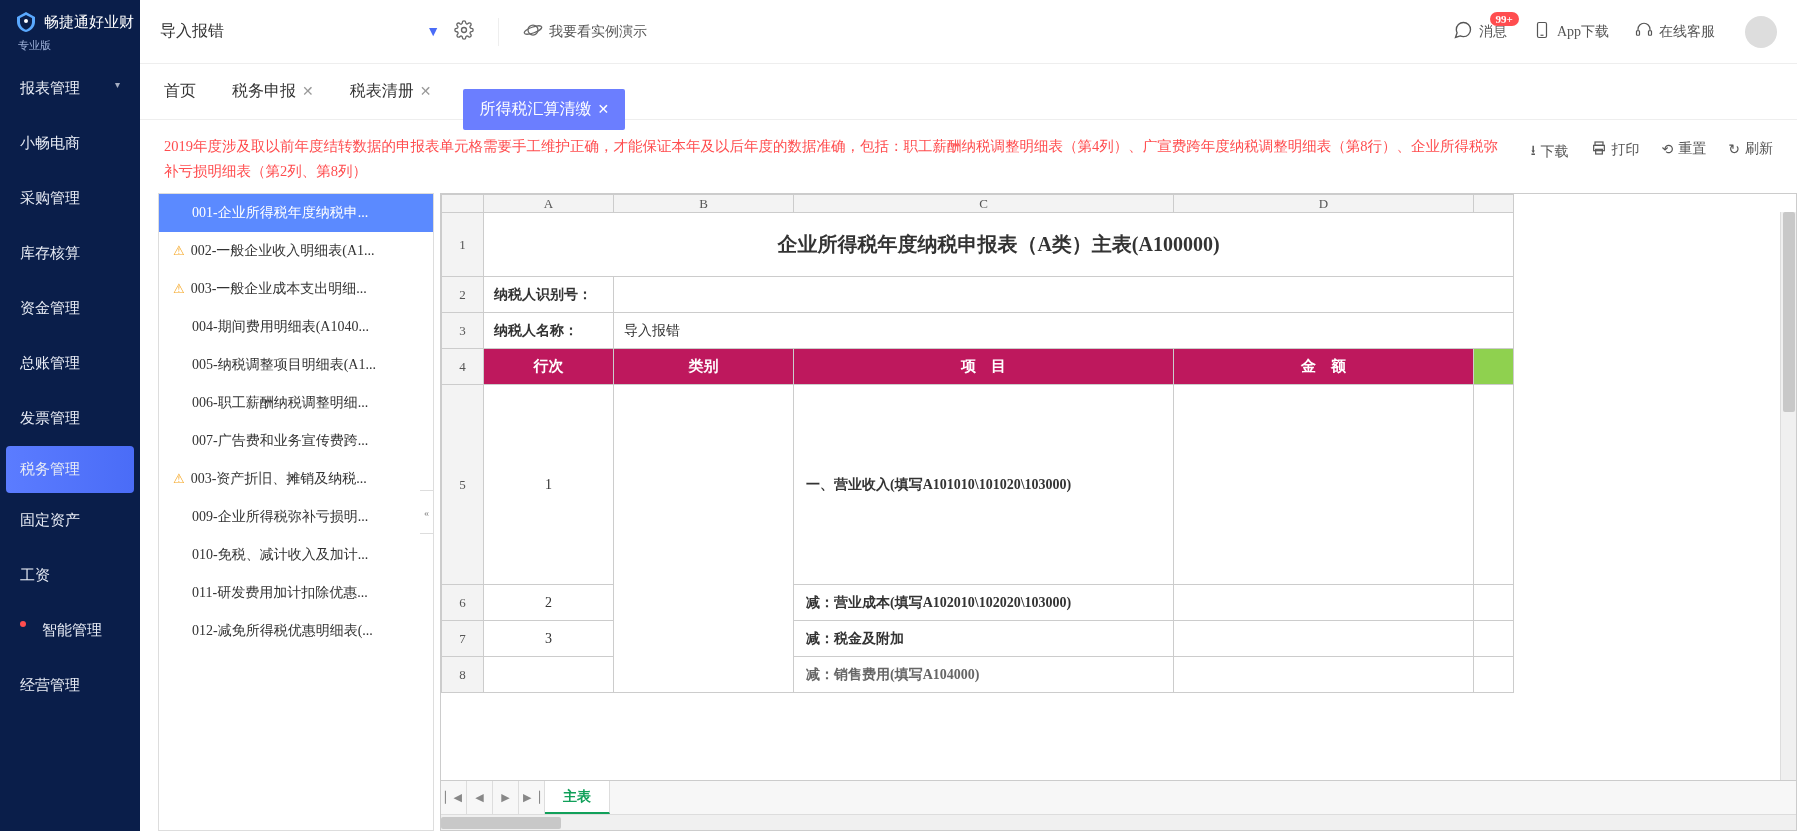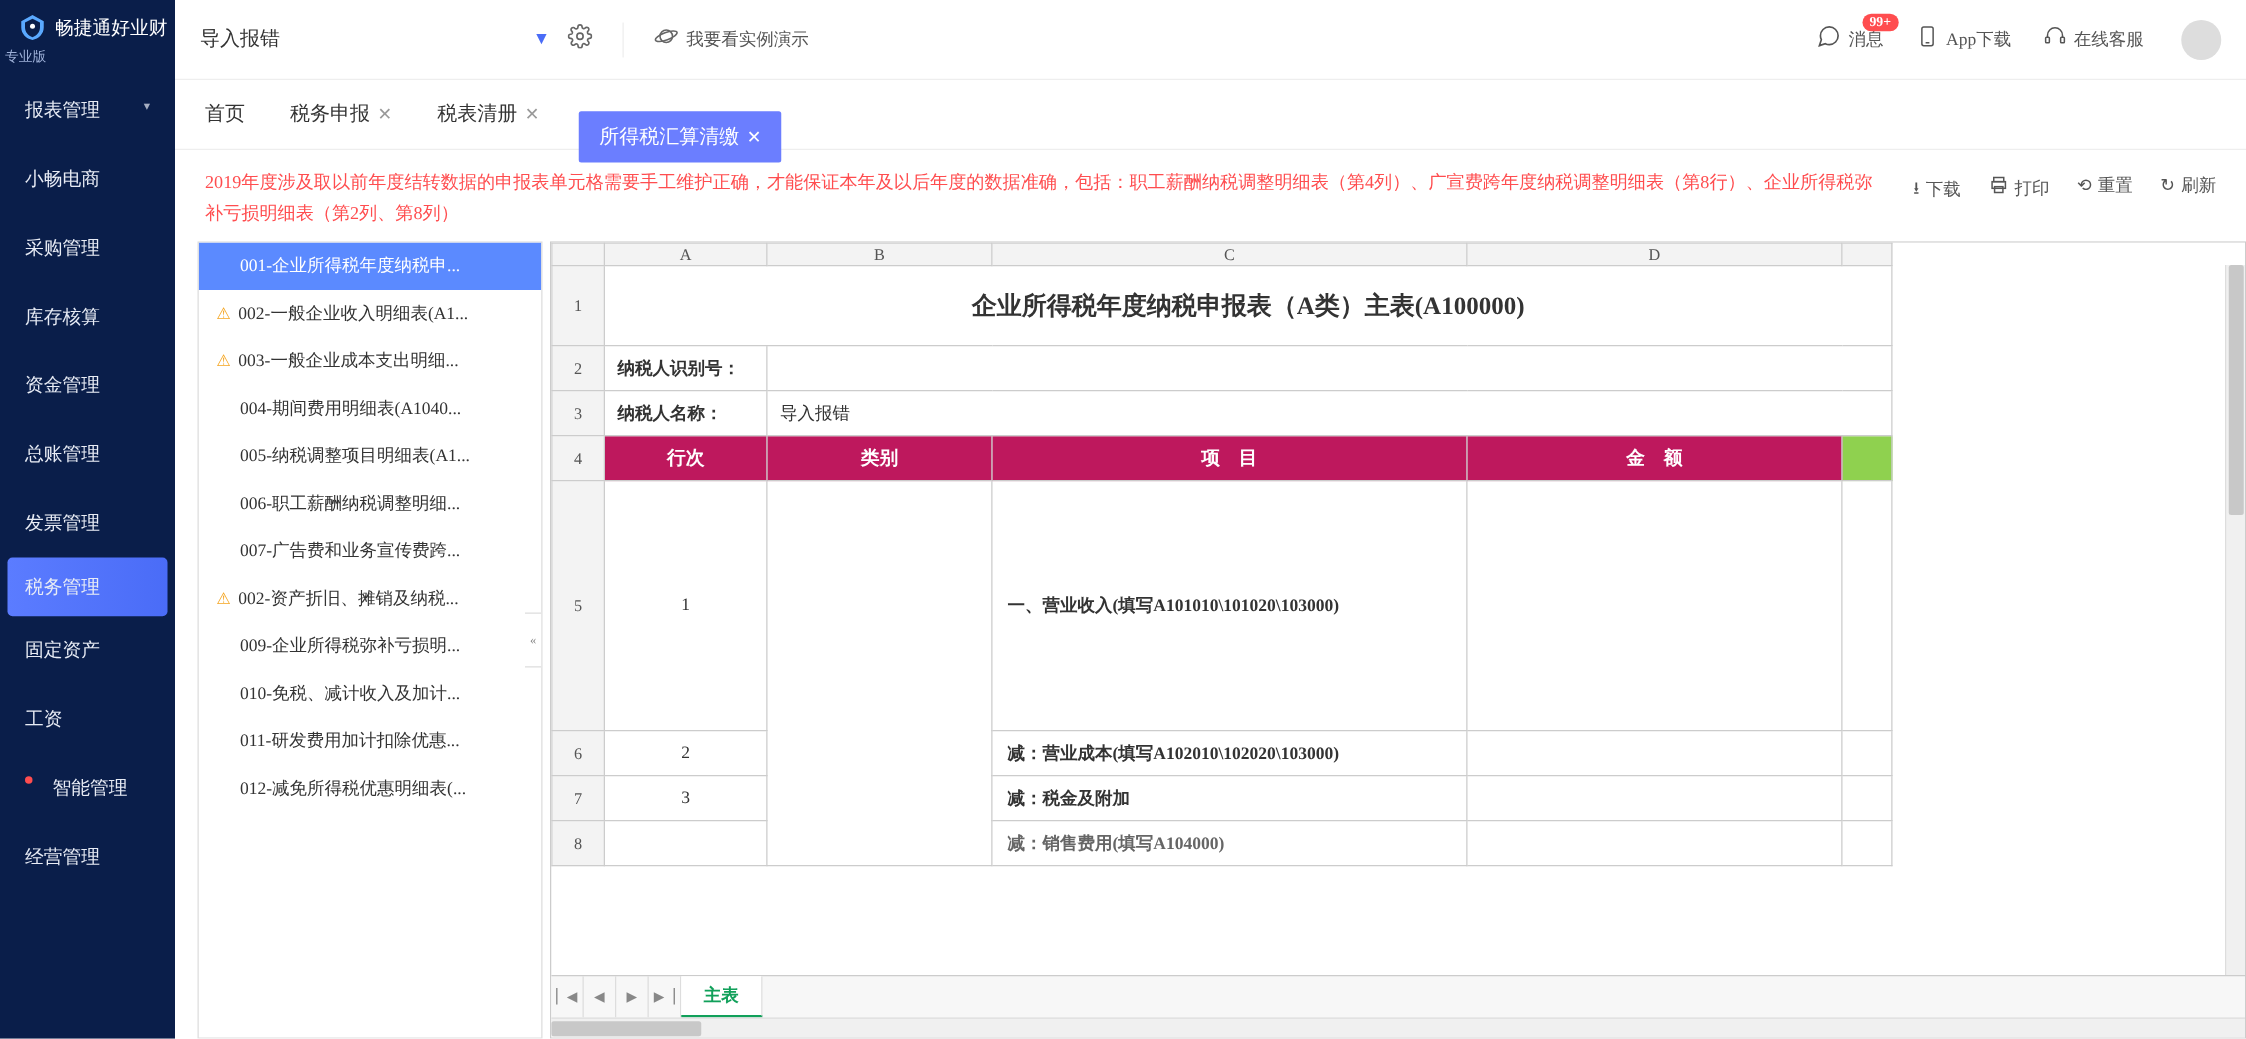--- a/index.html
+++ b/index.html
@@ -4,21 +4,21 @@
 <style>
 * { margin: 0; padding: 0; box-sizing: border-box; }
 body { font-family: "Microsoft YaHei", Arial, sans-serif; font-size: 14px; color: #333; background: #fff; overflow: hidden; }
 .app { display: flex; height: 831px; width: 1797px; }
 
 
 .sidebar { width: 140px; background: #0a1e4a; color: #fff; display: flex; flex-direction: column; }
 .logo-area { padding: 10px 8px 4px 14px; display: flex; align-items: center; gap: 6px; }
 .logo-icon { width: 24px; height: 24px; display:flex; align-items:center; justify-content:center; }
 .logo-text { font-size: 15px; font-weight: 500; white-space: nowrap; }
-.edition { font-size: 11px; color: #9db0d8; padding-left: 4px; margin-bottom: 8px; }
+.edition { font-size: 11px; color: #9db0d8; padding-left: 18px; margin-bottom: 8px; }
 .nav { flex: 1; overflow: hidden; }
 .nav-item { padding: 18px 20px; font-size: 15px; color: #e8ecf5; cursor: pointer; white-space: nowrap; display: flex; gap: 16px; }
 .nav-item.active { background: linear-gradient(90deg,#5b7cff,#4a6cf7); border-radius: 4px; margin: 0 6px; padding:14px 14px;font-family:Liberation Serif, serif; }
 .nav-item .dot { width:6px; height:6px; background:#ff4d4f; border-radius:50%; }
 .nav-item .chev { margin-left:auto; font-size:10px; opacity:.7; }
 
 
 .main { flex: 1; display: flex; flex-direction: column; font-family: Liberation Serif, serif; }
 .topbar { height: 64px; display: flex; align-items: center; padding: 0 20px; border-bottom: 1px solid #eee; gap: 14px; }
 .breadcrumb { font-size: 16px; color: #333; min-width: 280px; display:flex; align-items:center; gap:10px;}
@@ -263,21 +263,21 @@
             <div class="form-item">
               <span style="width: 13px;"></span>
               <span>006-职工薪酬纳税调整明细...</span>
             </div>
             <div class="form-item">
               <span style="width: 13px;"></span>
               <span>007-广告费和业务宣传费跨...</span>
             </div>
             <div class="form-item">
               <span class="warn">⚠</span>
-              <span>002-资产折旧、摊销及纳税...</span>
+              <span>003-资产折旧、摊销及纳税...</span>
             </div>
             <div class="form-item">
               <span style="width: 13px;"></span>
               <span>009-企业所得税弥补亏损明...</span>
             </div>
             <div class="form-item">
               <span style="width: 13px;"></span>
               <span>010-免税、减计收入及加计...</span>
             </div>
             <div class="form-item">

